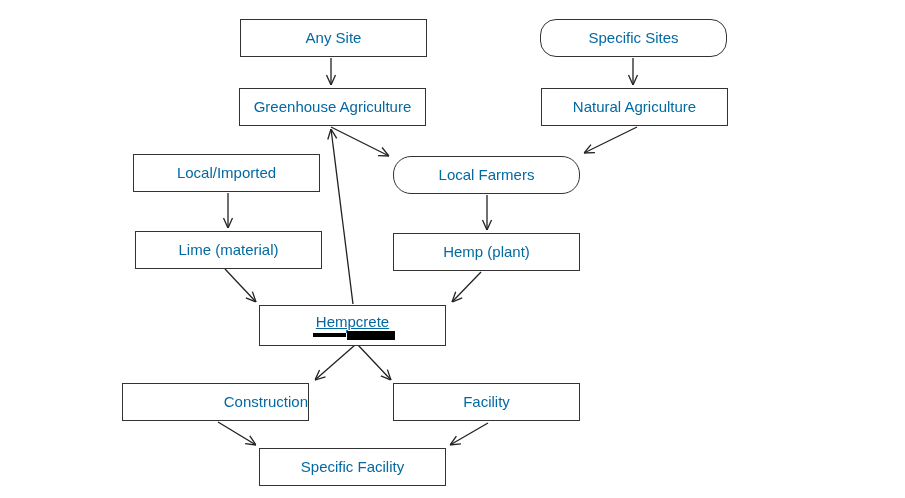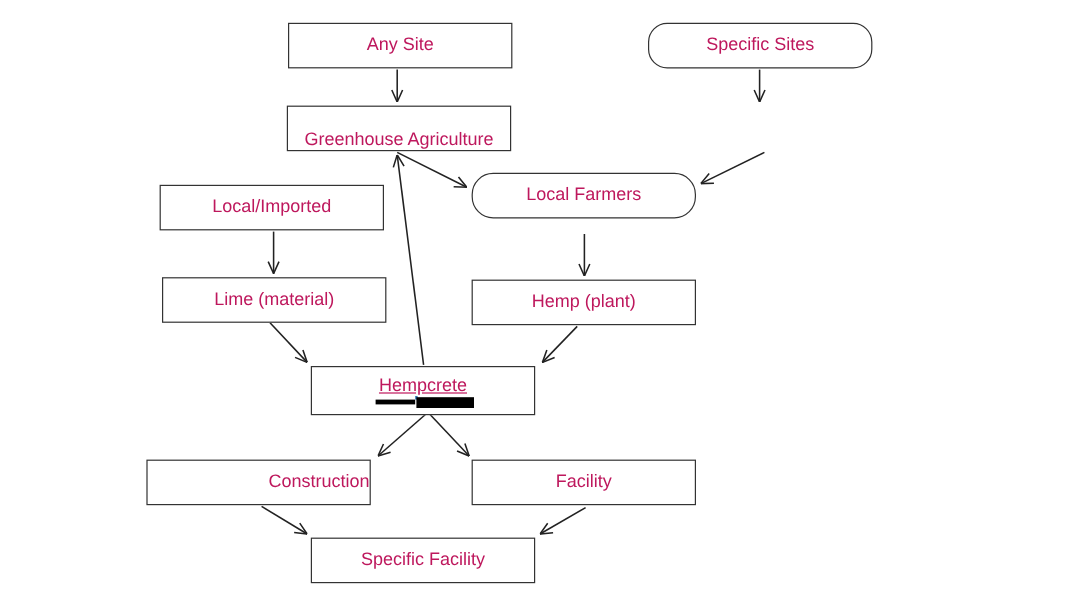--- a/index.html
+++ b/index.html
@@ -28,31 +28,31 @@
     height: 36px;
     background: #ffffff;
     border: 1.5px solid #333333;
     display: flex;
     align-items: center;
     justify-content: center;
     box-sizing: content-box;
   }
   .node .label {
     font-size: 15px;
-    color: #be185d;
+    color: #0369a1;
     white-space: nowrap;
     line-height: 1.1;
   }
   
   #n-any-site        { left: 240px; top: 19px;  }
   #n-specific-sites  { left: 540px; top: 19px; border-radius: 16px;  }
-  #n-greenhouse      { left: 239px; top: 88px; align-items: flex-end;  }
+  #n-greenhouse      { left: 239px; top: 88px;  }
   #n-natural         { left: 541px; top: 88px;  }
   #n-local-imported  { left: 133px; top: 154px; }
-  #n-local-farmers   { left: 393px; top: 144px; border-radius: 18px; }
+  #n-local-farmers   { left: 393px; top: 156px; border-radius: 18px; }
   #n-lime            { left: 135px; top: 231px; text-align: right; }
   #n-hemp            { left: 393px; top: 233px; }
   #n-hempcrete       { left: 259px; top: 305px; }
   #n-construction    { left: 122px; top: 383px; justify-content: flex-end; }
   #n-furniture       { left: 393px; top: 383px; }
   #n-medical         { left: 259px; top: 448px; }
 
   #n-hempcrete { flex-direction: column; justify-content: flex-start; padding-top: 8px; height: 31px; }
   #n-hempcrete .label { text-decoration: underline; }
 
@@ -97,20 +97,23 @@
   </div>
 
   <div class="node" id="n-specific-sites">
     <span class="label">Specific Sites</span>
   </div>
 
   <div class="node" id="n-greenhouse">
     <span class="label">Greenhouse Agriculture</span>
   </div>
 
+  <div class="node" id="n-natural">
+    <span class="label">Natural Agriculture</span>
+  </div>
 
   <div class="node" id="n-local-imported">
     <span class="label">Local/Imported</span>
   </div>
 
   <div class="node" id="n-local-farmers">
     <span class="label">Local Farmers</span>
   </div>
 
   <div class="node" id="n-lime">

